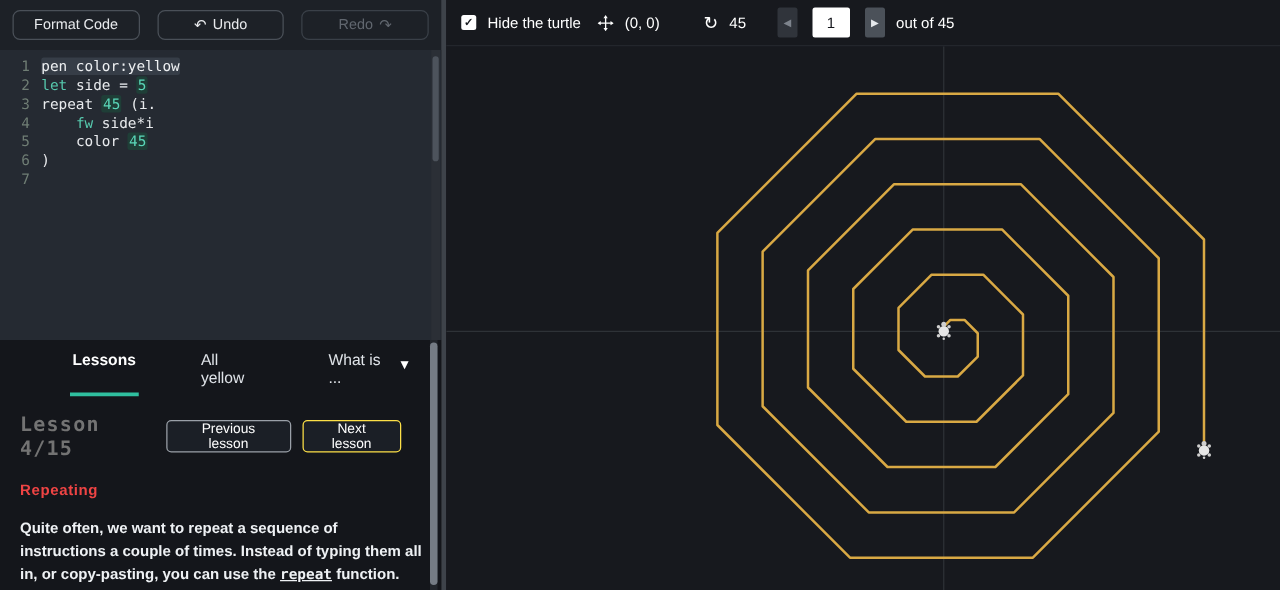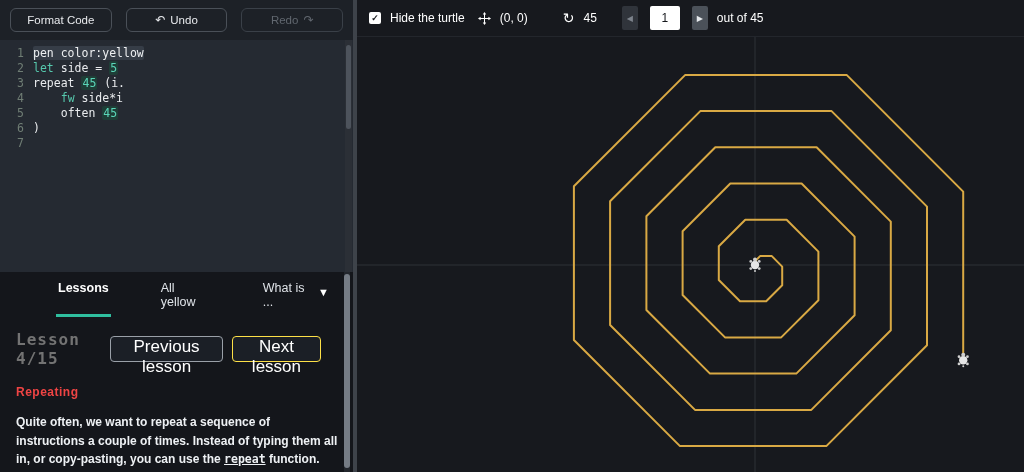--- a/index.html
+++ b/index.html
@@ -29,21 +29,21 @@
   .tabs{height:40px;display:flex;align-items:center;padding:0 20px;box-sizing:border-box;}
   .tabs-list{display:flex;gap:48px;flex:1;margin-left:36px;}
   .tab{color:#dfe3e8;font-size:12.5px;padding:13px 2px 8px;cursor:pointer;}
   .tab.active{color:#ffffff;font-weight:bold;border-bottom:3px solid #2fbf9f;}
   .caret{color:#fff;font-size:11px;margin-left:auto;cursor:pointer;padding-right:4px;}
 
   .lesson{flex:1;padding:10px 16px 0;position:relative;}
   .lesson-head{display:flex;align-items:center;justify-content:space-between;margin-top:8px;}
   .lesson-title{font-family:"DejaVu Sans Mono",monospace;color:#737373;font-size:16px;font-weight:bold;letter-spacing:1px;}
   .lesson-btns{display:flex;gap:9px;margin-right:16px;}
-  .lbtn{height:26px;padding:0 10px;font-size:17px;color:#fff;background:#1b1f26;border-radius:4px;cursor:pointer;font-family:"Liberation Sans",sans-serif;}
+  .lbtn{height:26px;padding:0 10px;font-size:11px;color:#fff;background:#1b1f26;border-radius:4px;cursor:pointer;font-family:"Liberation Sans",sans-serif;}
   .lbtn.prev{border:1px solid #9aa0a8;}
   .lbtn.next{border:1px solid #fde047;}
   .lesson-heading{font-size:12px;color:#ef4444;margin:17px 0 0;font-weight:bold;letter-spacing:.5px;}
   .lesson-body{font-size:12px;font-weight:600;color:#eef1f4;line-height:1.55;margin:14px 0 0;width:322px;}
   .code-link{font-family:"DejaVu Sans Mono",monospace;text-decoration:underline;font-size:11.5px;}
   .lessons-sb{position:absolute;right:3px;top:0;width:6px;height:100%;background:#22262c;}
   .lessons-sb .thumb2{position:absolute;top:2px;left:0;width:6px;height:97%;background:#757c85;border-radius:3px;}
 
   .divider{width:4px;background:#3e434a;cursor:col-resize;}
 
@@ -80,21 +80,21 @@
         <span class="arr">↷</span>
       </button>
     </div>
 
     <div class="editor">
       <div>
           <div class="code-line"><span class="ln">1</span><span><span class="tk-hl">pen color:yellow</span></span></div>
           <div class="code-line"><span class="ln">2</span><span><span class="tk-kw">let</span><span class="tk-pl"> side = </span><span class="tk-num">5</span></span></div>
           <div class="code-line"><span class="ln">3</span><span><span class="tk-pl">repeat </span><span class="tk-num">45</span><span class="tk-pl"> (i.</span></span></div>
           <div class="code-line"><span class="ln">4</span><span><span class="tk-pl">    </span><span class="tk-kw">fw</span><span class="tk-pl"> side*i</span></span></div>
-          <div class="code-line"><span class="ln">5</span><span><span class="tk-pl">    </span><span class="tk-pl">often </span><span class="tk-num">45</span></span></div>
+          <div class="code-line"><span class="ln">5</span><span><span class="tk-pl">    </span><span class="tk-pl">color </span><span class="tk-num">45</span></span></div>
           <div class="code-line"><span class="ln">6</span><span><span class="tk-pl">)</span></span></div>
           <div class="code-line"><span class="ln">7</span><span></span></div>
         </div>
       <div class="sb-track">
         <div class="sb-thumb"></div>
       </div>
     </div>
 
     <div class="bottom">
       <div class="tabs">

